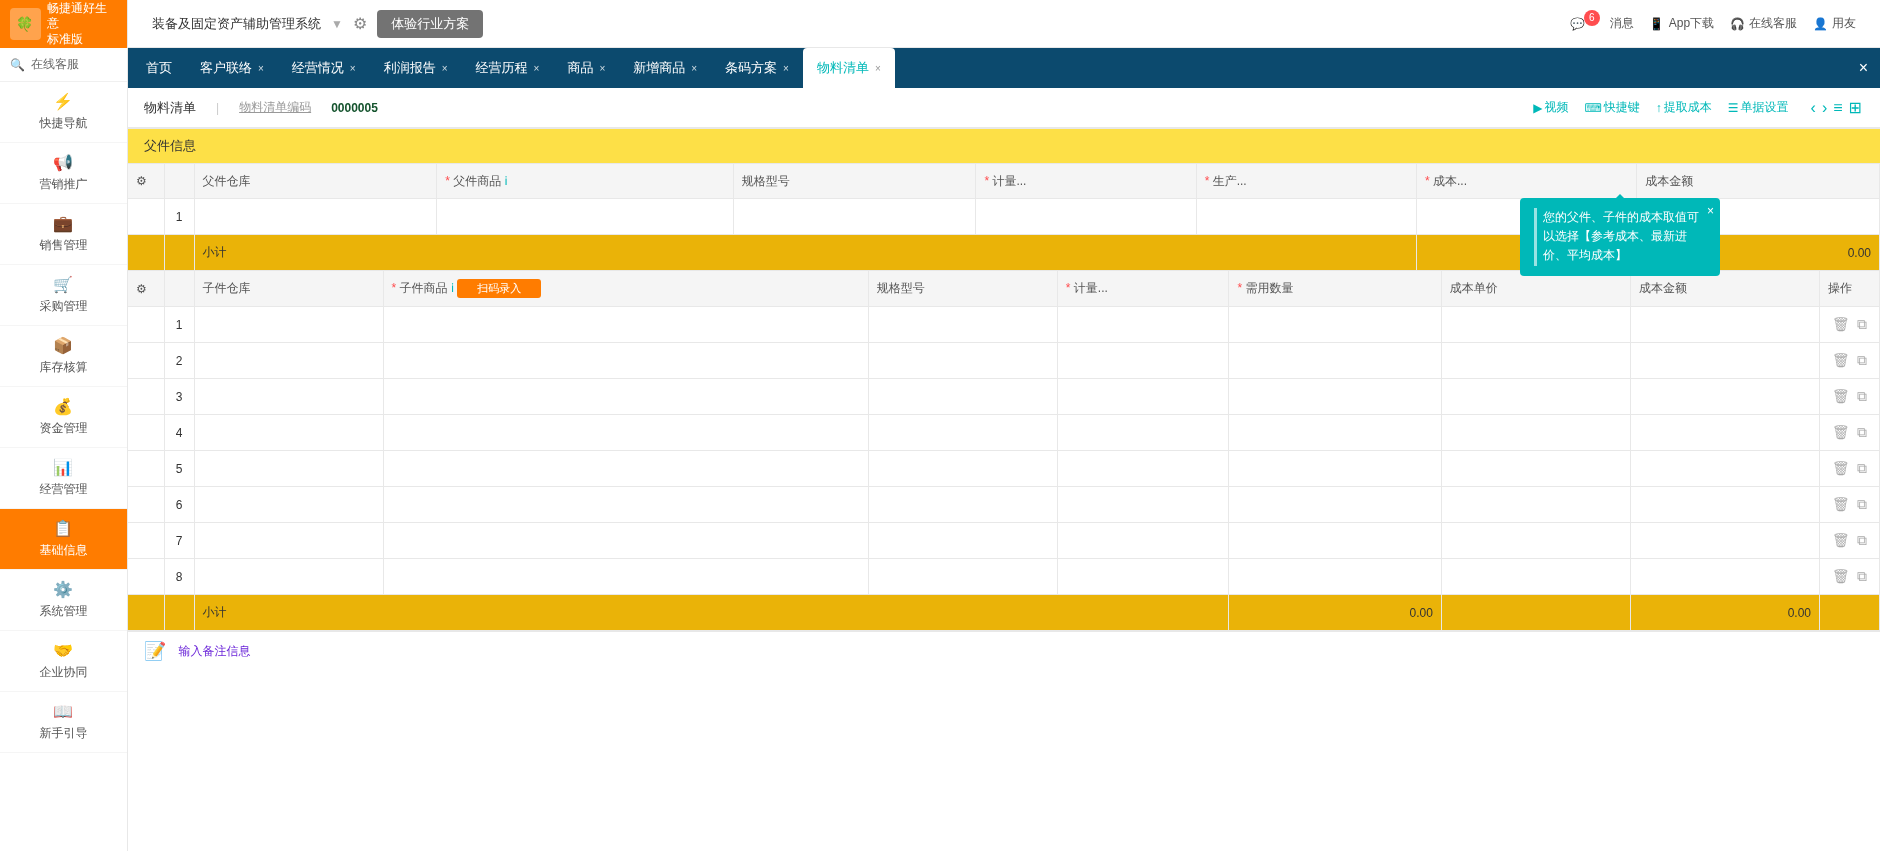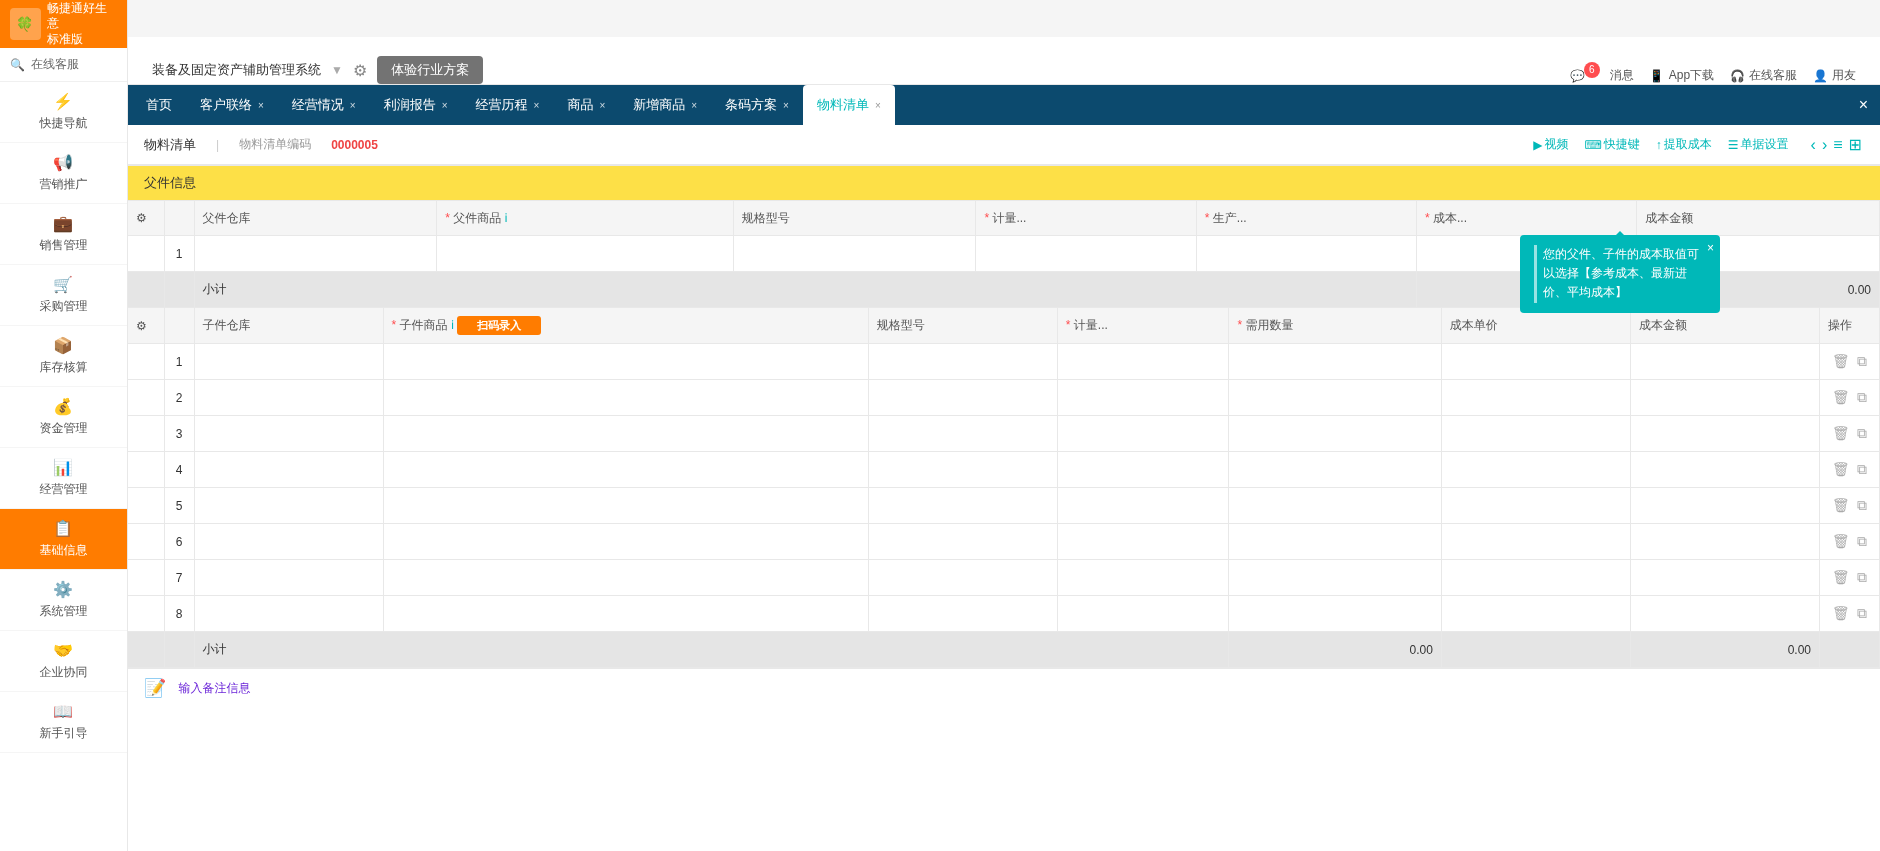--- a/index.html
+++ b/index.html
@@ -64,25 +64,24 @@
       flex-direction: column;
       overflow: hidden;
     }
 
     
     .topbar {
       height: 48px;
       background: #fff;
       border-bottom: 1px solid #e8e8e8;
       display: flex;
-      align-items: flex-end;
+      align-items: center;
       padding: 0 24px;
       justify-content: space-between;
       flex-shrink: 0;
-      margin-top: 37px;
     }
     .topbar-left {
       display: flex;
       align-items: center;
       gap: 10px;
     }
     .system-title { font-size: 13px; color: #333; }
     .topbar-right {
       display: flex;
       align-items: center;
@@ -190,21 +189,21 @@
       display: flex;
       align-items: center;
       gap: 2px;
     }
     .breadcrumb-item {
       font-size: 13px;
       color: #333;
       cursor: pointer;
     }
     .breadcrumb-sep { color: #ccc; }
-    .doc-number { color: #ef4444; font-weight: bold; text-align: right; }
+    .doc-number { color: #14532d; font-weight: bold; text-align: right; }
 
     
     .section-title {
       padding: 8px 16px;
       font-size: 13px;
       font-weight: 500;
       color: #333;
       background: #fde047;
       border-bottom: 1px solid #e8e8e8;
       border-top: 1px solid #e8e8e8;
@@ -228,21 +227,21 @@
     }
     .data-table th .required { color: #ff4d4f; }
     .data-table td {
       border-bottom: 1px solid #e8e8e8;
       border-right: 1px solid #e8e8e8;
       padding: 6px 8px;
       color: #333;
       height: 36px;
     }
     .data-table tr.subtotal td {
-      background: #e5e5e5;
+      background: #eab308;
       font-weight: 500;
       color: #333;
     }
     .table-row-num {
       color: #999;
       text-align: center;
       width: 30px;
     }
     .col-gear { width: 36px; text-align: center; }
     .col-actions { width: 60px; text-align: center; white-space: nowrap; }
@@ -255,21 +254,20 @@
 
     
     .scan-btn {
       background: #ff7c00;
       color: #fff;
       border: none;
       border-radius: 3px;
       padding: 2px 20px;
       font-size: 11px;
       cursor: pointer;
-      font-weight: bold;
     }
 
     
     .tooltip-box {
       position: absolute;
       top: 110px;
       right: 160px;
       background: #00b8b8;
       color: #fff;
       border-radius: 4px;
@@ -456,21 +454,21 @@
       <span class="close-x">×</span>
     </div>
     <div class="nav-close-all">×</div>
   </div>
 
   <div class="page-content" style="position:relative;">
 
     <div class="page-header">
       <span class="breadcrumb-item">物料清单</span>
       <span class="breadcrumb-sep">|</span>
-      <span style="color:#999;">物料清单编码</span>
+      <span style="color:#999;text-decoration:underline;">物料清单编码</span>
       <span class="doc-number">0000005</span>
       <div class="page-header-actions">
         <span>
           <span>▶</span>
           <span>视频</span>
         </span>
         <span>
           <span>⌨</span>
           <span>快捷键</span>
         </span>

